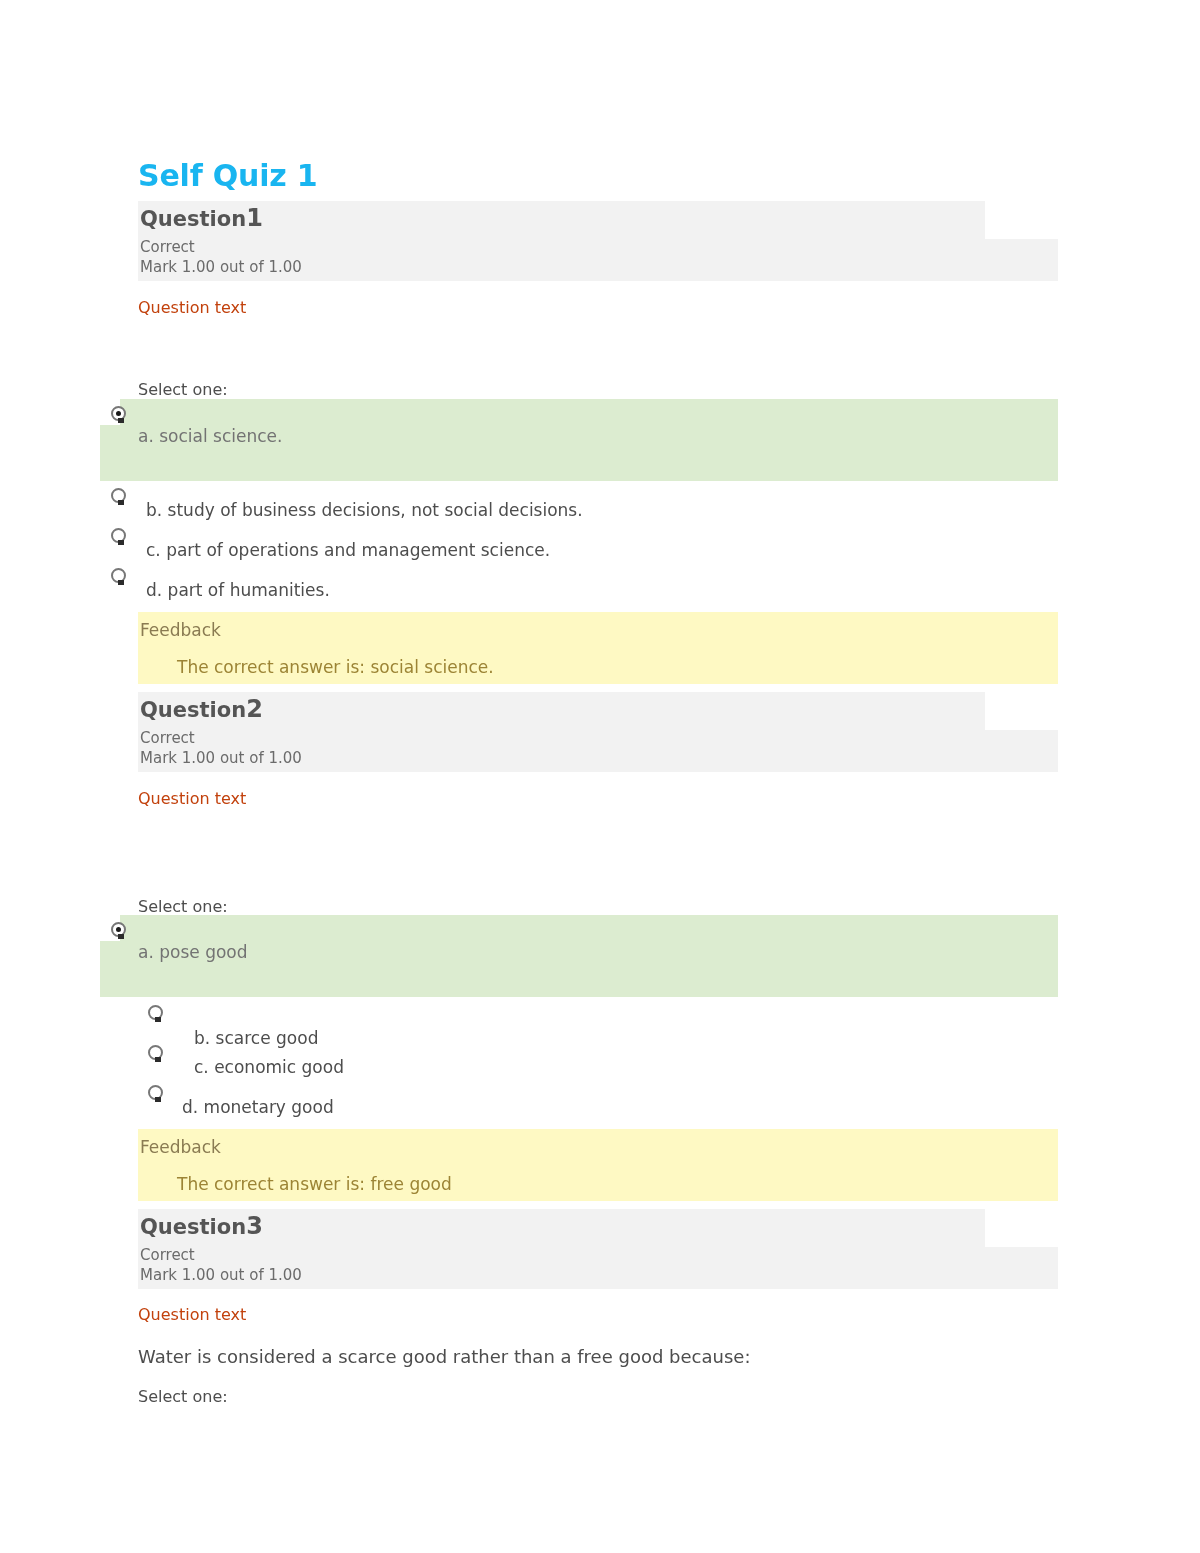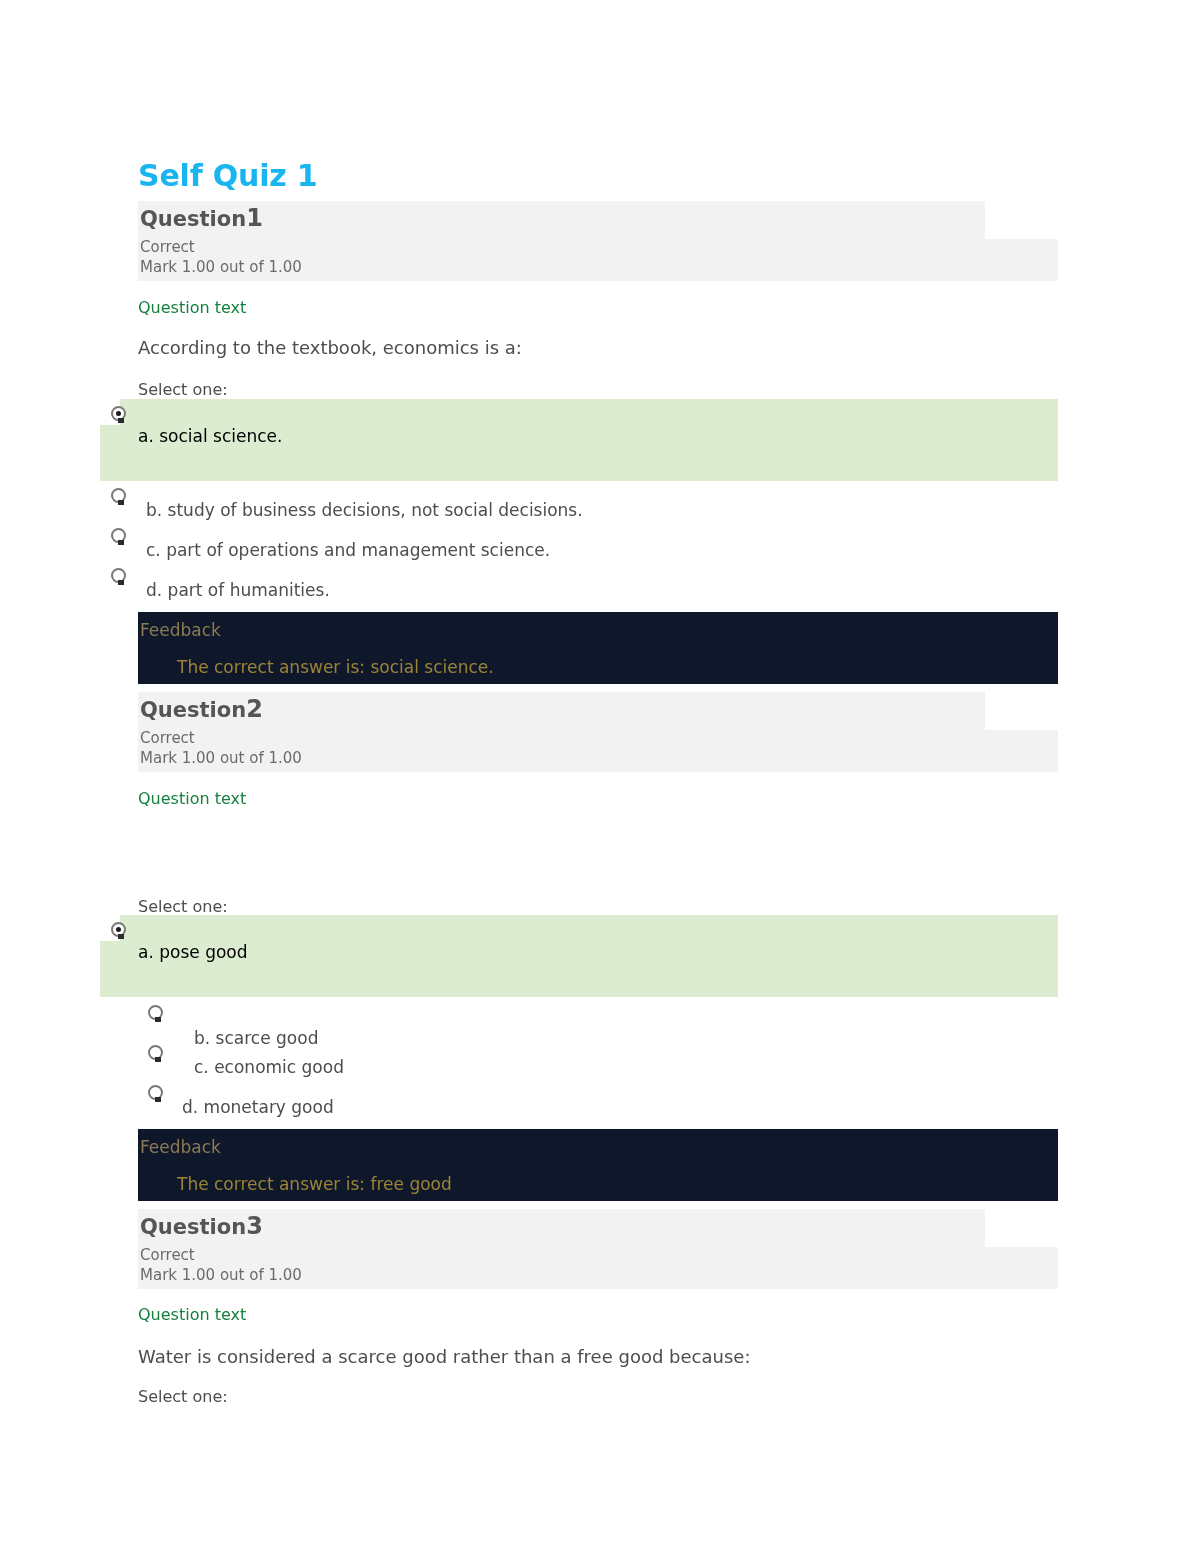--- a/index.html
+++ b/index.html
@@ -87,21 +87,21 @@
     color: #6b6b6b;
     line-height: 20px;
     white-space: nowrap;
   }
 
   
   .label-sm {
     position: absolute;
     left: 138px;
     font-size: 16px;
-    color: #15803d;
+    color: #c2410c;
     line-height: 22px;
     white-space: nowrap;
   }
   .qtext {
     position: absolute;
     left: 138px;
     font-size: 18px;
     color: #4d4d4d;
     line-height: 27px;
     width: 840px;
@@ -133,21 +133,21 @@
     top: 26px;
     width: 958px;
     height: 56px;
     background: #dcecd0;
   }
   .green-block .opt-text {
     position: absolute;
     left: 38px;
     top: 26px;
     font-size: 17px;
-    color: #000000;
+    color: #737373;
     line-height: 22px;
     white-space: nowrap;
   }
 
   
   .radio {
     position: absolute;
     width: 15px;
     height: 15px;
     border-radius: 50%;
@@ -185,21 +185,21 @@
     color: #4d4d4d;
     line-height: 24px;
     white-space: nowrap;
   }
 
   
   .feedback {
     position: absolute;
     left: 138px;
     width: 920px;
-    background: #0f172a;
+    background: #fef9c3;
   }
   .feedback .fb-title {
     position: absolute;
     left: 2px;
     top: 7px;
     font-size: 17px;
     color: #8a7b52;
     line-height: 22px;
     white-space: nowrap;
   }
@@ -225,21 +225,20 @@
     <div class="band-top"></div>
     <div class="band-bottom"></div>
     <div class="qnum">
       <span>Question</span><span class="n">1</span>
     </div>
     <div class="qstate">Correct</div>
     <div class="qmark">Mark 1.00 out of 1.00</div>
   </div>
 
   <div class="label-sm" style="top:297px;">Question text</div>
-  <div class="qtext" style="top:334px;">According to the textbook, economics is a:</div>
   <div class="select-one" style="top:379px;">Select one:</div>
 
   <div class="green-block" style="left:100px; top:399px;">
     <div class="g-top"></div>
     <div class="g-main"></div>
     <div class="opt-text">a. social science.</div>
   </div>
   <div class="radio checked" style="left:111px; top:406px;"></div>
 
   <div class="opt-row" style="left:138px; top:498px;">

